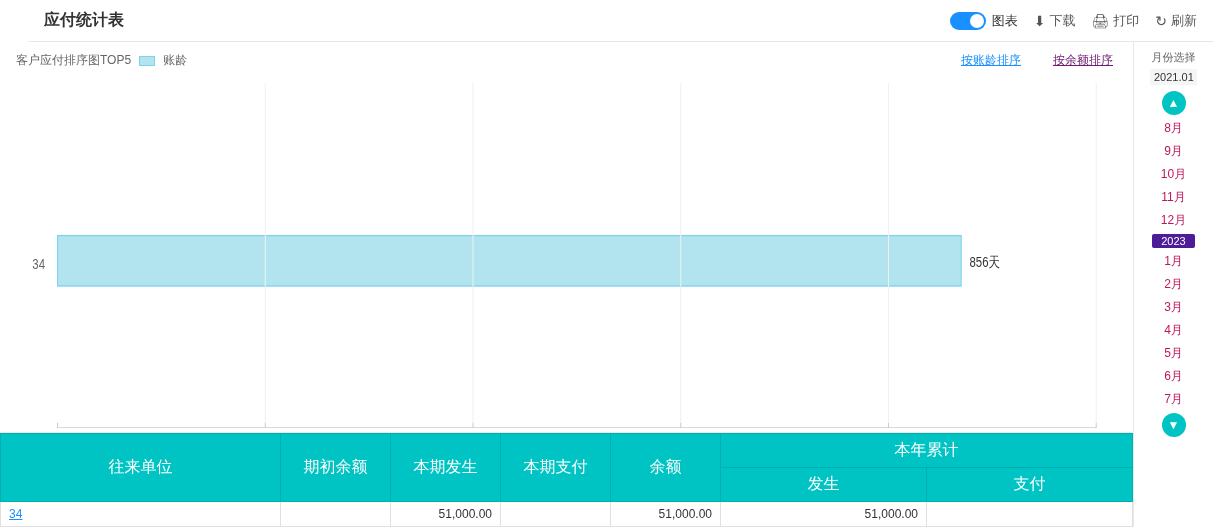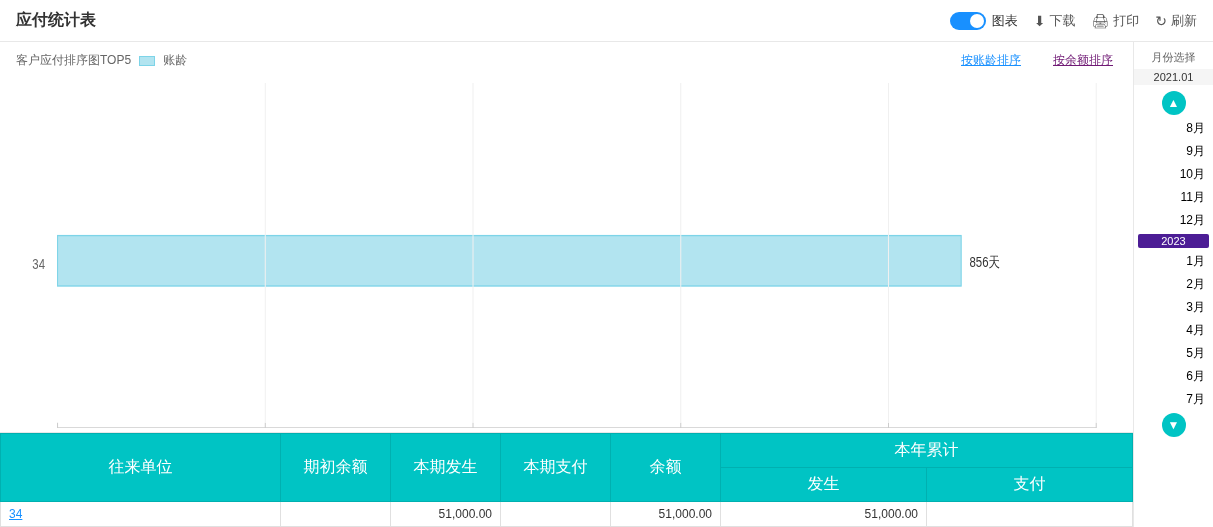--- a/index.html
+++ b/index.html
@@ -1,21 +1,21 @@
 <!DOCTYPE html>
 <html><head>
   <meta charset="utf-8">
   <style>
     * { box-sizing: border-box; margin: 0; padding: 0; }
     body { font-family: 'Microsoft YaHei', Arial, sans-serif; font-size: 13px; background: #f0f2f5; color: #333; }
 
     .app-container { width: 1213px; height: 527px; display: flex; flex-direction: column; background: #fff; overflow: hidden; }
 
     
-    .header { display: flex; align-items: center; justify-content: space-between; padding: 8px 16px; background: #fff; border-bottom: 1px solid #e8e8e8; height: 42px; }
+    .header { display: flex; align-items: center; justify-content: space-between; padding: 8px 16px; background: #fff; border-bottom: 1px solid #e8e8e8; height: 42px; margin-left: 28px; }
     .header-title { font-size: 16px; font-weight: bold; color: #333; }
     .header-actions { display: flex; align-items: center; gap: 16px; }
     .toggle-switch { display: flex; align-items: center; gap: 6px; cursor: pointer; }
     .toggle-track { width: 36px; height: 18px; background: #1890ff; border-radius: 9px; position: relative; }
     .toggle-thumb { width: 14px; height: 14px; background: #fff; border-radius: 50%; position: absolute; top: 2px; right: 2px; }
     .action-btn { display: flex; align-items: center; gap: 4px; cursor: pointer; color: #555; font-size: 13px; }
     .action-icon { font-size: 14px; }
 
     
     .main-content { display: flex; flex: 1; overflow: hidden; }
@@ -43,26 +43,26 @@
     .table-data-row td:first-child { text-align: left; color: #1890ff; text-decoration: underline; cursor: pointer; }
     .col-unit { width: 280px; }
     .col-period-bal { width: 110px; }
     .col-period-occur { width: 110px; }
     .col-period-pay { width: 110px; }
     .col-balance { width: 110px; }
     .col-year-occur { width: 110px; }
     .col-year-pay { width: 110px; }
 
     
-    .sidebar { width: 80px; background: #fff; border-left: 1px solid #e8e8e8; display: flex; flex-direction: column; align-items: center; padding: 4px 0; overflow-y: hidden; }
+    .sidebar { width: 80px; background: #fff; border-left: 1px solid #e8e8e8; display: flex; flex-direction: column; align-items: center; padding: 4px 16px; overflow-y: hidden; }
     .sidebar-title { font-size: 11px; color: #666; padding: 4px 0; text-align: center; }
     .sidebar-date { font-size: 11px; color: #333; padding: 2px 4px; text-align: center; background: #f5f5f5; width: 100%; text-align: center; margin-bottom: 4px; }
     .sidebar-nav-btn { width: 24px; height: 24px; border-radius: 50%; background: #00c4c4; color: #fff; display: flex; align-items: center; justify-content: center; cursor: pointer; margin: 2px 0; font-size: 12px; }
     .sidebar-months { display: flex; flex-direction: column; align-items: center; width: 100%; }
-    .month-item { font-size: 12px; color: #000000; padding: 3px 8px; cursor: pointer; width: 100%; text-align: right; }
+    .month-item { font-size: 12px; color: #be185d; padding: 3px 8px; cursor: pointer; width: 100%; text-align: center; }
     .year-badge { background: #4c1d95; color: #fff; font-size: 11px; padding: 1px 6px; border-radius: 2px; margin: 2px 0; width: 90%; text-align: center; }
   </style>
 </head>
 <body>
 
 <div class="app-container">
 
   <div class="header">
     <div class="header-title">应付统计表</div>
     <div class="header-actions">

